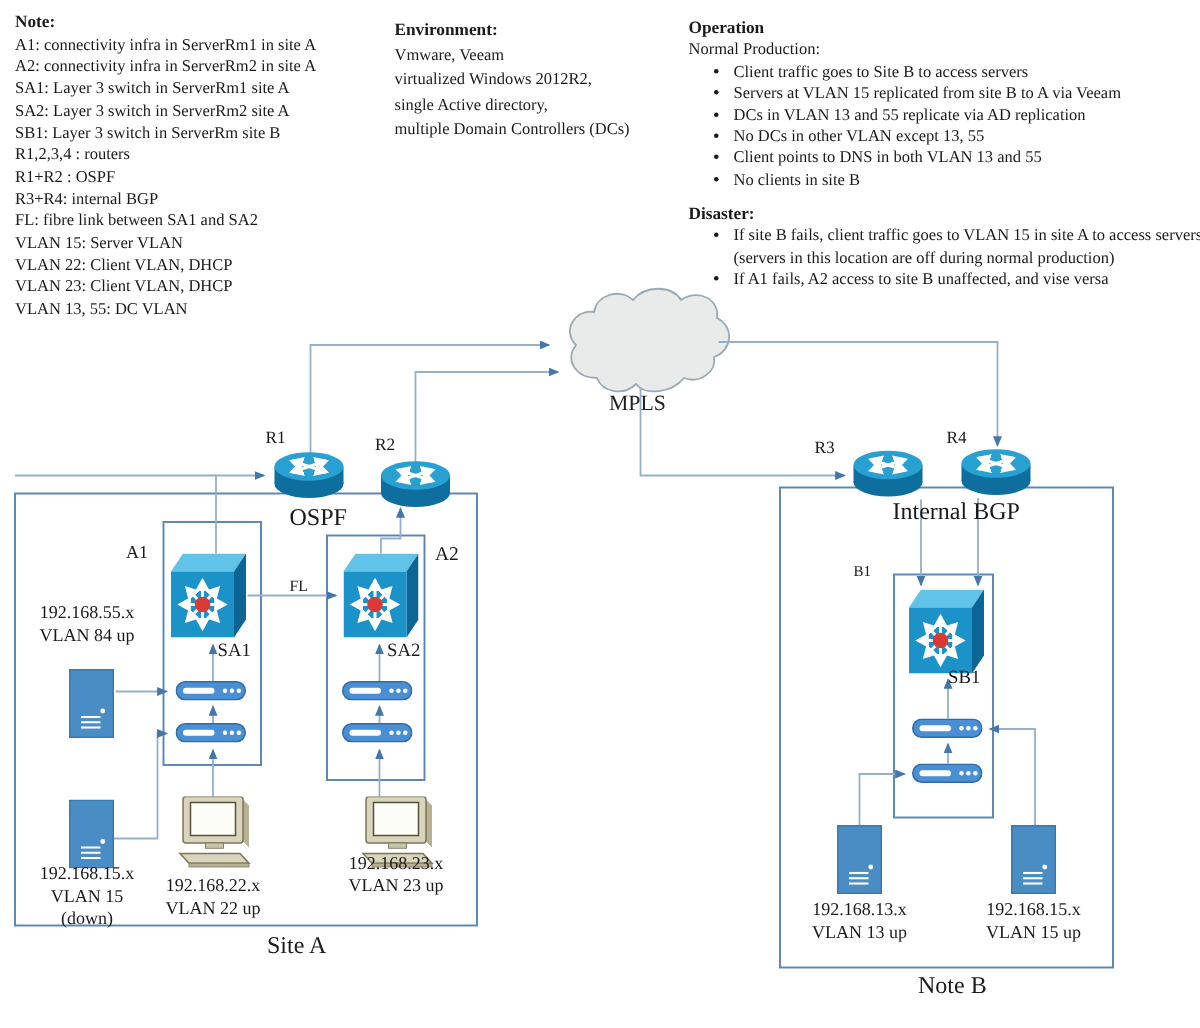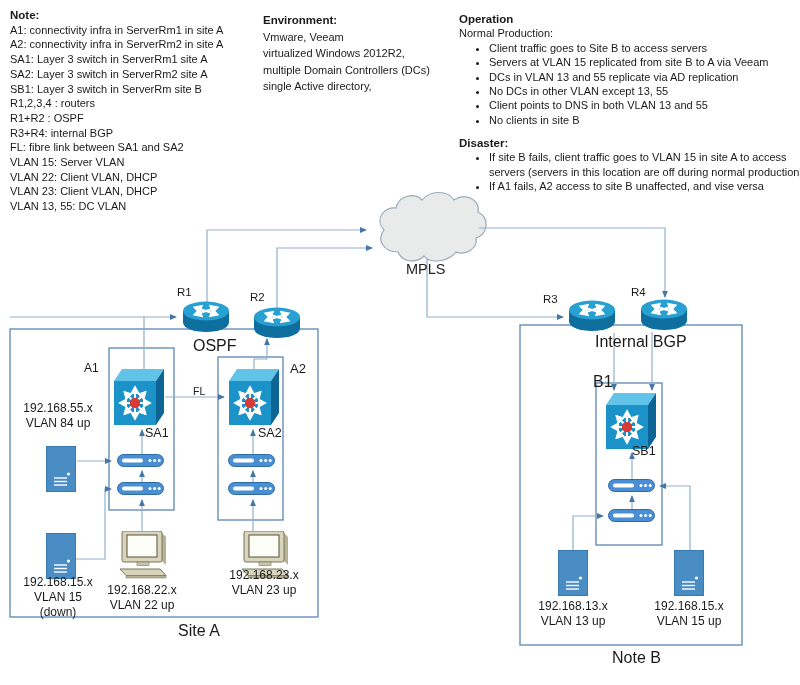--- a/index.html
+++ b/index.html
@@ -1,17 +1,17 @@
 <!DOCTYPE html>
 <html><head>
 <meta charset="utf-8">
 <style>
   html,body{margin:0;padding:0;background:#fff;}
   .canvas{position:relative;width:800px;height:685px;background:#fff;overflow:hidden;
-          font-family:Liberation Sans, sans-serif;color:#1a1a1a;}
+          font-family:Liberation Serif, serif;color:#1a1a1a;}
   svg{display:block;}
   .wires{position:absolute;left:0;top:0;}
   .icon{position:absolute;}
   .lbl{position:absolute;font-size:11px;line-height:13px;white-space:nowrap;color:#1a1a1a;}
   .lbl.big{font-size:16px;}
   .lbl.med{font-size:12.5px;}
   .lbl.rtr{font-size:11.5px;}
   .stack{position:absolute;font-size:12px;line-height:15px;text-align:center;color:#1a1a1a;}
   .tblock{position:absolute;font-size:11px;line-height:14.7px;}
   .tblock .title{font-weight:bold;font-size:11.5px;}
@@ -143,22 +143,22 @@
     <div>VLAN 15: Server VLAN</div>
     <div>VLAN 22: Client VLAN, DHCP</div>
     <div>VLAN 23: Client VLAN, DHCP</div>
     <div>VLAN 13,  55: DC VLAN</div>
   </div>
 
   <div class="tblock env" style="left:263px;top:12px;width:190px">
     <div class="title">Environment:</div>
     <div>Vmware, Veeam</div>
     <div>virtualized Windows 2012R2,</div>
+    <div>single Active directory,</div>
     <div>multiple Domain Controllers (DCs)</div>
-    <div>single Active directory,</div>
   </div>
 
   <div class="tblock op" style="left:459px;top:12px">
     <div class="title">Operation</div>
     <div>Normal Production:</div>
     <ul>
       <li>Client traffic goes to Site B to access servers</li>
       <li>Servers at VLAN 15 replicated from site B to A via Veeam</li>
       <li>DCs in VLAN 13 and 55 replicate via AD replication</li>
       <li>No DCs in other VLAN except 13, 55</li>
@@ -280,21 +280,21 @@
     <div>VLAN 23 up</div>
   </div>
   <div class="lbl big" style="left:178px;top:624px">Site A</div>
 
   <div class="icon" style="left:606px;top:393px;width:50px;height:56px">
       <svg width="50" height="56">
         <use href="#sym-l3switch"></use>
       </svg>
     </div>
   <div class="lbl med" style="left:632px;top:445px">SB1</div>
-  <div class="lbl" style="left:593px;top:375px;font-size:16px">B1</div>
+  <div class="lbl" style="left:569px;top:375px;font-size:10px">B1</div>
 
   <div class="icon" style="left:608px;top:479px">
       <svg width="47" height="13">
         <use href="#sym-rack"></use>
       </svg>
     </div>
   <div class="icon" style="left:608px;top:509px">
       <svg width="47" height="13">
         <use href="#sym-rack"></use>
       </svg>

